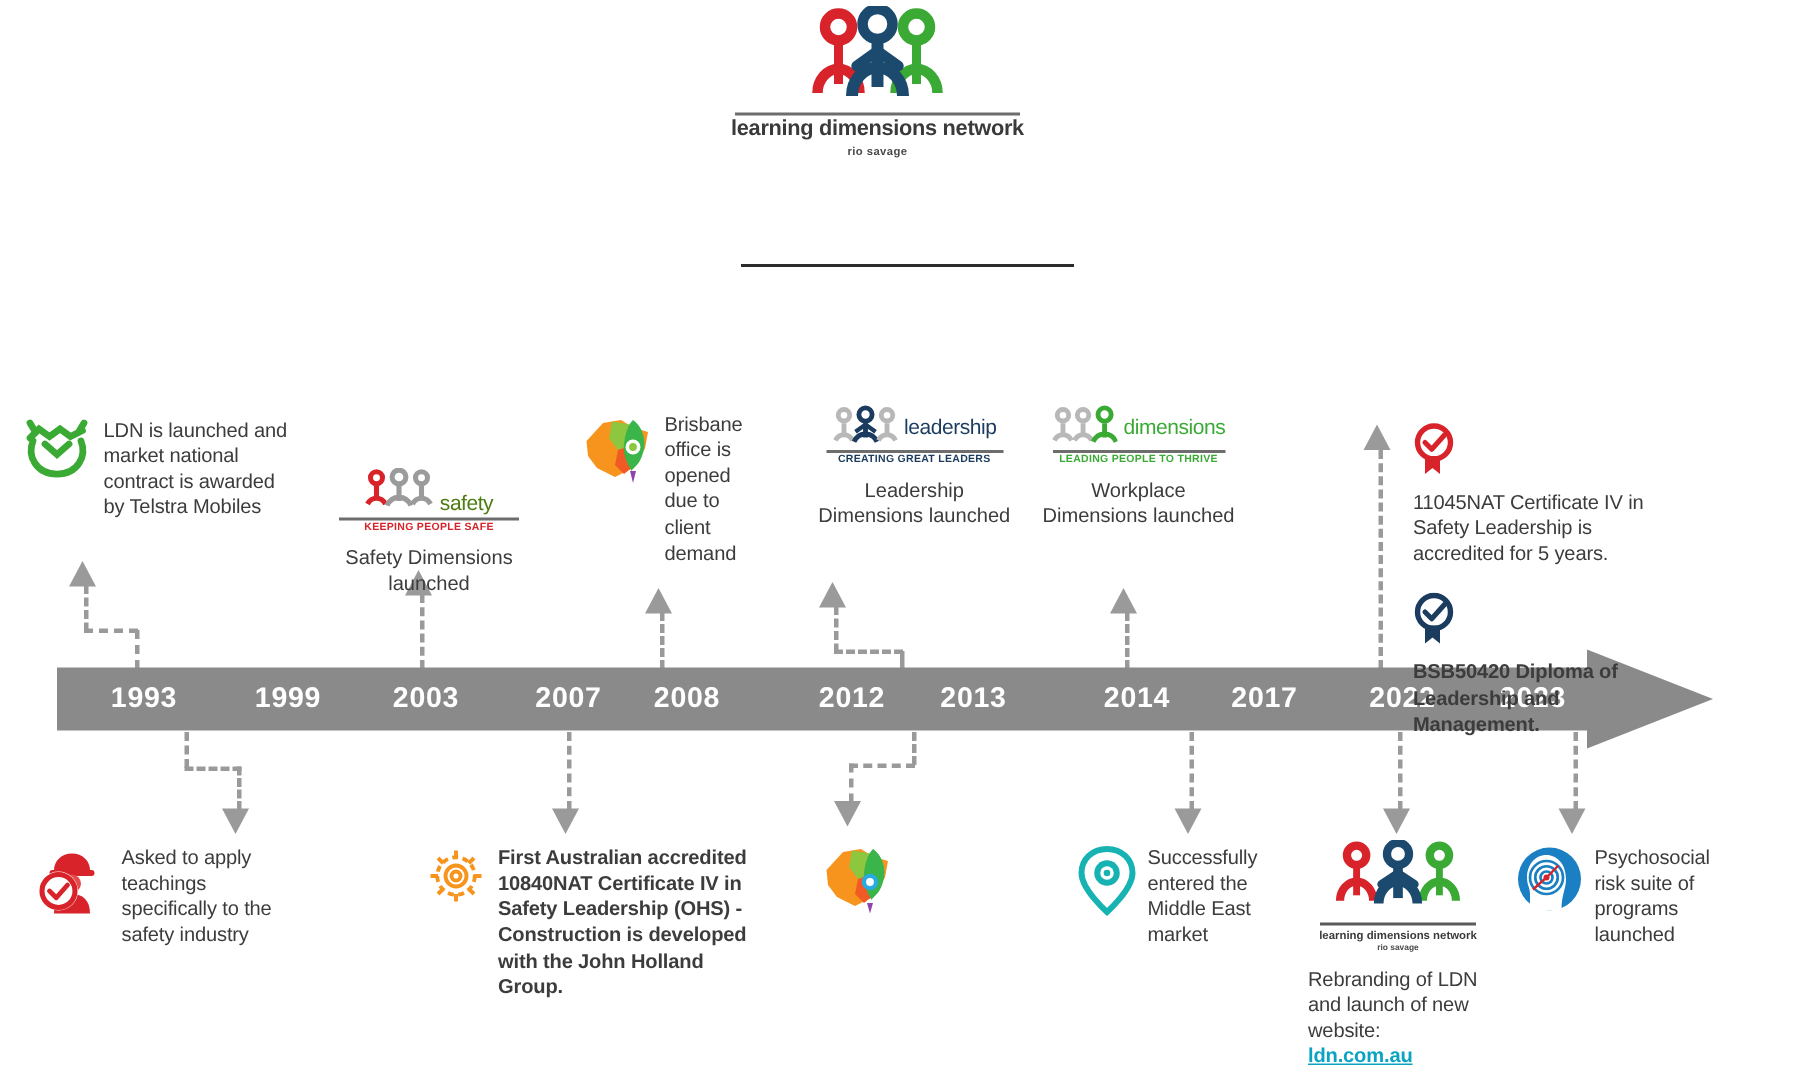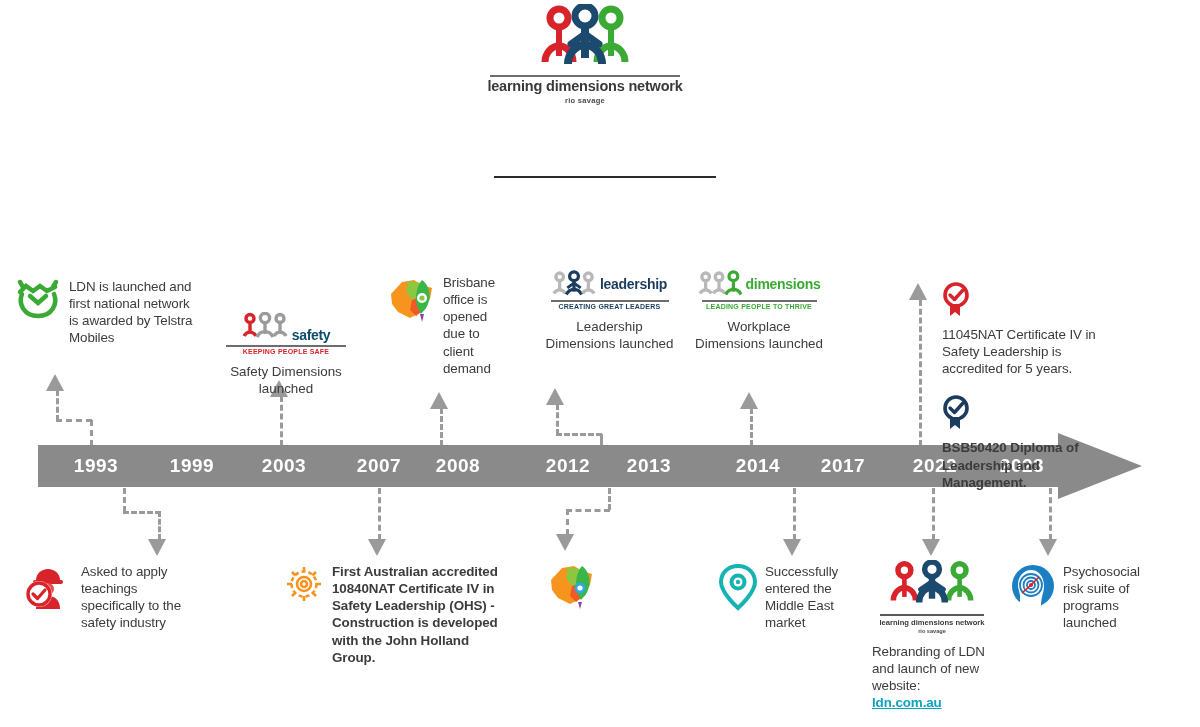--- a/index.html
+++ b/index.html
@@ -84,21 +84,21 @@
   .event-row { display: flex; align-items: flex-start; gap: 7px; }
   .event-text {
     font-size: 13.4px; line-height: 1.28;
     color: #3c3c3c; letter-spacing: -0.1px;
   }
   .ico { flex: 0 0 auto; line-height: 0; }
 
   
   .brand { text-align: center; }
   .brand-top { display: flex; align-items: center; justify-content: center; gap: 4px; }
-  .brand-word { font-size: 14px; font-weight: bold; letter-spacing: -0.3px; }
+  .brand-word { font-size: 14px; font-weight: normal; letter-spacing: -0.3px; }
   .brand-rule { height: 1.5px; background: #6d6d6d; margin: 2px auto 1.5px auto; }
   .brand-tag { font-size: 7px; font-weight: bold; letter-spacing: 0.2px; }
   .brand-caption {
     font-size: 13.4px; line-height: 1.28; color: #3c3c3c;
     text-align: center; margin-top: 8px;
   }
 
   .link {
     color: #0aa3c2; text-decoration: underline; font-weight: bold;
   }
@@ -220,41 +220,41 @@
       <span class="ico">
         <svg width="48" height="44" viewBox="0 0 48 44">
           <g fill="none" stroke="#3aaa35" stroke-width="4.5" stroke-linecap="round">
             <path d="M6 14 L12 8 L19 13 L26 8 L33 13 L41 9"></path>
             <path d="M8 16 C4 26 10 38 24 38 C38 38 44 26 40 16"></path>
             <path d="M16 18 L24 25 L32 18"></path>
             <path d="M9 9 L6 4 M39 9 L42 4"></path>
           </g>
         </svg>
       </span>
-      <span class="event-text">LDN is launched and first national network is awarded by Telstra Mobiles</span>
+      <span class="event-text">LDN is launched and market national contract is awarded by Telstra Mobiles</span>
     </div>
   </div>
 
   <div class="event" style="left:216px; top:308px; width:140px;">
     <div class="brand">
       <div class="brand-top">
         <svg width="46" height="28" viewBox="0 0 46 28">
           <g fill="none" stroke-width="3.4">
             <circle cx="8" cy="6.5" r="4" stroke="#d8232a"></circle>
             <path d="M2 24 A7 8 0 0 1 14 24" stroke="#d8232a"></path>
             <path d="M8 12 L8 21" stroke="#d8232a"></path>
             <circle cx="23" cy="6" r="4.6" stroke="#9b9b9b"></circle>
             <path d="M15 25 A9 10 0 0 1 31 25" stroke="#9b9b9b"></path>
             <path d="M23 12 L23 22" stroke="#9b9b9b"></path>
             <circle cx="38" cy="6.5" r="4" stroke="#9b9b9b"></circle>
             <path d="M32 24 A7 8 0 0 1 44 24" stroke="#9b9b9b"></path>
             <path d="M38 12 L38 21" stroke="#9b9b9b"></path>
           </g>
         </svg>
-        <span class="brand-word" style="color:#0c4a6e;margin-top:19px;">safety</span>
+        <span class="brand-word" style="color:#4d7c0f;margin-top:19px;">safety</span>
       </div>
       <div class="brand-rule" style="width:120px;"></div>
       <div class="brand-tag" style="color:#d8232a;">KEEPING PEOPLE SAFE</div>
       <div class="brand-caption">Safety Dimensions launched</div>
     </div>
   </div>
 
   <div class="event" style="left:388px; top:274px; width:118px;">
     <div class="event-row">
       <span class="ico">

